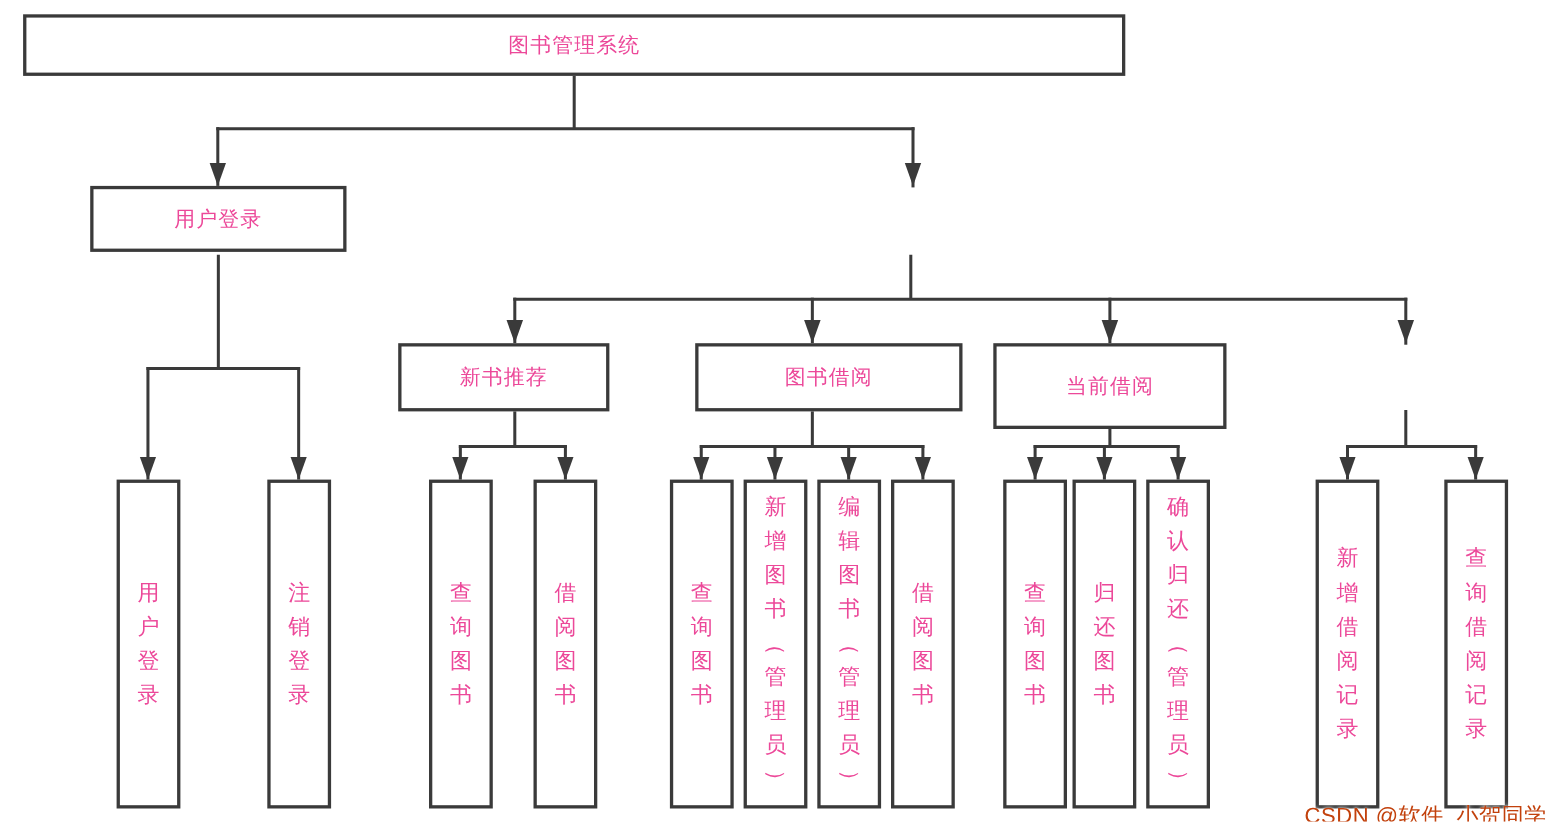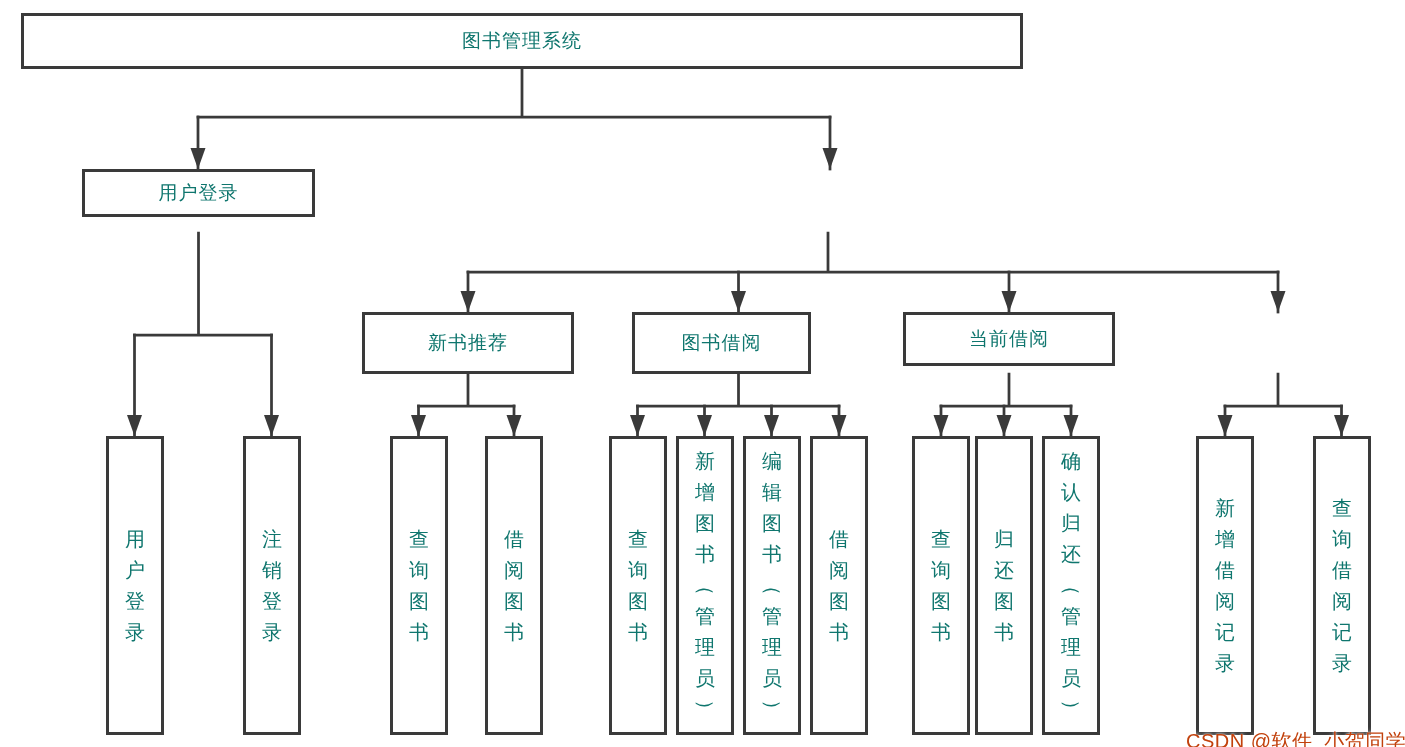--- a/index.html
+++ b/index.html
@@ -11,21 +11,21 @@
     font-family: "Liberation Sans", sans-serif;
     overflow: hidden;
   }
   #wires { position: absolute; left: 0; top: 0; width: 1405px; height: 747px; }
   .ln { stroke: #3a3a3a; stroke-width: 2.75; fill: none; stroke-linecap: square; }
   .node {
     position: absolute;
     box-sizing: border-box;
     background: #ffffff;
     border: 3px solid #3a3a3a;
-    color: #0f766e;
+    color: #ec4899;
     display: flex;
     align-items: center;
     justify-content: center;
     font-size: 19px;
     letter-spacing: 1px;
   }
   .leaf {
     flex-direction: column;
     width: 58px;
     height: 299px;
@@ -85,25 +85,25 @@
       <line class="ln" marker-end="url(#arrow)" x1="941" y1="406" x2="941" y2="436"></line>
       <line class="ln" marker-end="url(#arrow)" x1="1004" y1="406" x2="1004" y2="436"></line>
       <line class="ln" marker-end="url(#arrow)" x1="1071" y1="406" x2="1071" y2="436"></line>
       <line class="ln" marker-end="url(#arrow)" x1="1225" y1="406" x2="1225" y2="436"></line>
       <line class="ln" marker-end="url(#arrow)" x1="1341.5" y1="406" x2="1341.5" y2="436"></line>
     </g>
   </svg>
 
   <div class="node" style="left:21px; top:13px; width:1002px; height:56px;">图书管理系统</div>
 
-  <div class="node" style="left:82px; top:169px; width:233px; height:48px;">用户登录</div>
-
-  <div class="node" style="left:362px; top:312px; width:212px; height:62px;">新书推荐</div>
-  <div class="node" style="left:632px; top:312px; width:179px; height:62px;">图书借阅</div>
-  <div class="node" style="left:903px; top:312px; width:212px; height:54px;">当前借阅</div>
+  <div class="node" style="left:82px; top:169px; width:233px; height:60px;">用户登录</div>
+
+  <div class="node" style="left:362px; top:312px; width:192px; height:62px;">新书推荐</div>
+  <div class="node" style="left:632px; top:312px; width:243px; height:62px;">图书借阅</div>
+  <div class="node" style="left:903px; top:312px; width:212px; height:78px;">当前借阅</div>
 
   <div class="node leaf" style="left:106px;">
       <span class="vchar">用</span>
       <span class="vchar">户</span>
       <span class="vchar">登</span>
       <span class="vchar">录</span>
     </div>
   <div class="node leaf" style="left:243px;">
       <span class="vchar">注</span>
       <span class="vchar">销</span>

